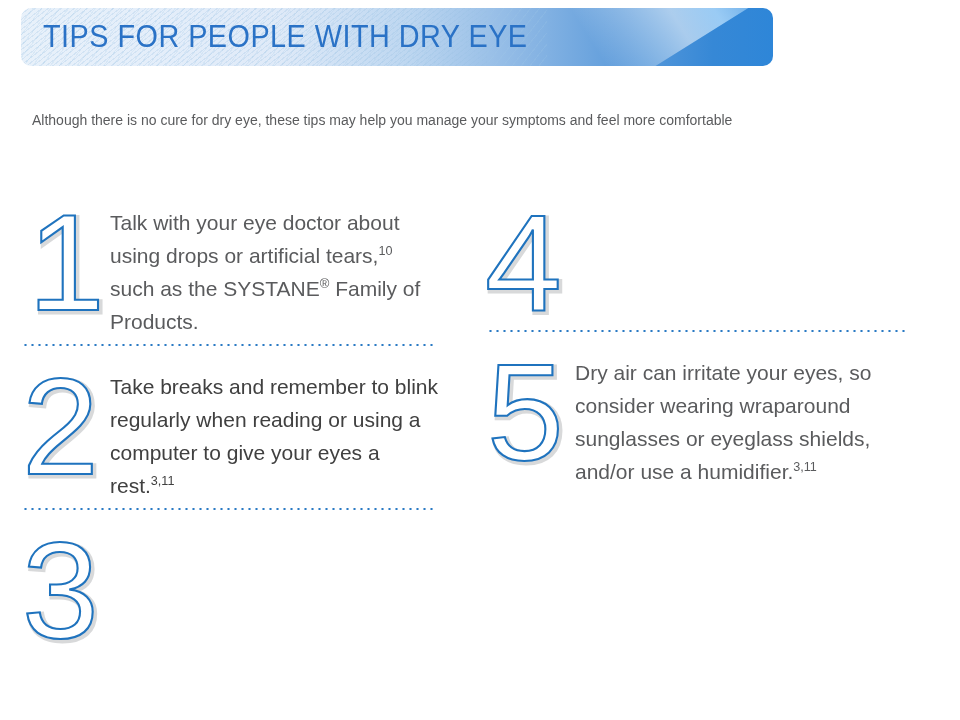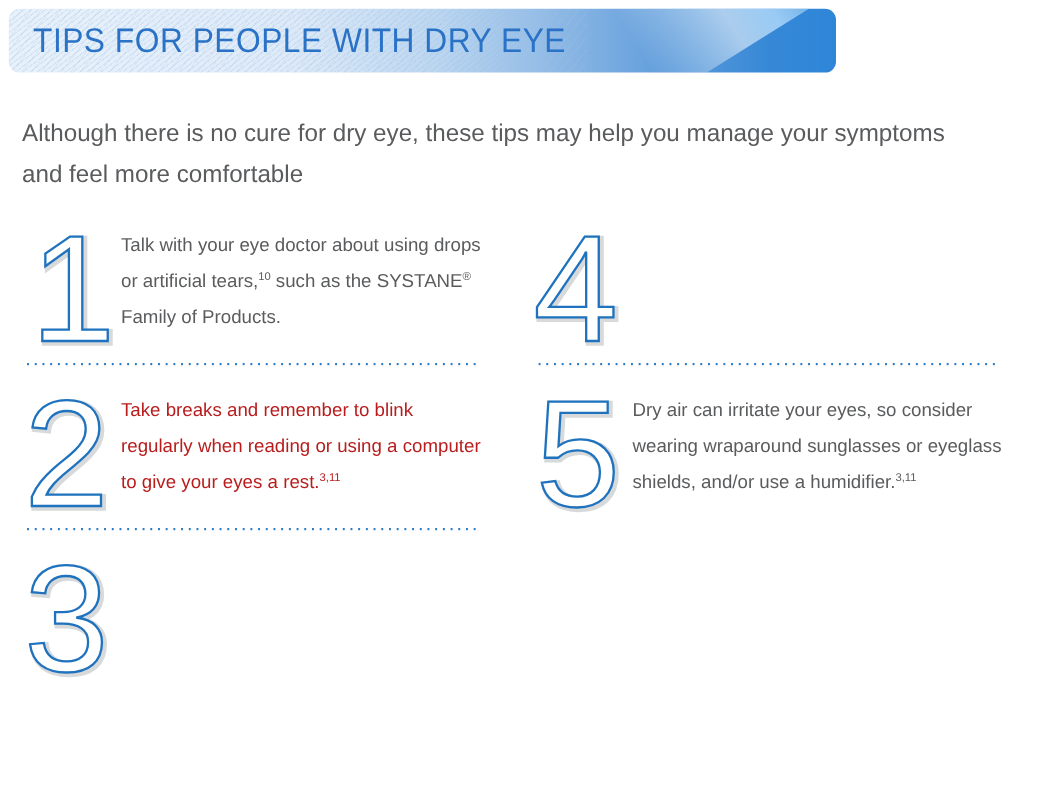--- a/index.html
+++ b/index.html
@@ -11,21 +11,21 @@
     width: 960px;
     height: 720px;
     overflow: hidden;
     font-family: "Liberation Sans", sans-serif;
     -webkit-font-smoothing: antialiased;
   }
 
   
   .header-band {
     position: absolute;
-    left: 8px;
+    left: 21px;
     top: 8px;
     width: 752px;
     height: 58px;
     border-radius: 10px;
     overflow: hidden;
     background: linear-gradient(to right,
         #e8f1fa 0%,
         #e4eefa 18%,
         #dfeaf8 34%,
         #bcd6f0 52%,
@@ -87,24 +87,24 @@
     color: #2a72c6;
     font-weight: 400;
     white-space: nowrap;
     transform: translateY(-50%) scaleX(0.93);
     transform-origin: left center;
   }
 
   
   .intro {
     position: absolute;
-    left: 20px;
+    left: 32px;
     top: 102px;
     width: 880px;
-    font-size: 22px;
+    font-size: 14px;
     line-height: 37px;
     color: #5a5b5d;
     font-weight: 400;
   }
 
   
   .col-left {
     position: absolute;
     left: 18px;
     top: 196px;
@@ -155,21 +155,21 @@
   .numeral-fillwhite {
     font-family: "Liberation Sans", sans-serif;
     font-size: 138px;
     font-weight: 400;
     fill: #ffffff;
     stroke: none;
   }
 
   .tip-text {
     flex: 1 1 auto;
-    font-size: 17px;
+    font-size: 21px;
     line-height: 33px;
     color: #5a5b5d;
     padding-top: 10px;
   }
   .tip-text sup {
     font-size: 0.60em;
     vertical-align: super;
     line-height: 0;
   }
   .tip-text .reg {
@@ -218,21 +218,21 @@
   <div class="sep sep-left"></div>
 
   <div class="tip">
     <div class="tip-num">
       <svg viewBox="0 0 92 132" aria-hidden="true">
         <text class="numeral-shadow" x="6" y="120">2</text>
         <text class="numeral-fillwhite" x="4" y="118">2</text>
         <text class="numeral-glyph" x="4" y="118" style="stroke: rgb(31, 115, 190);">2</text>
       </svg>
     </div>
-    <div class="tip-text" style="color: #b91c1c;">Take breaks and remember to blink regularly when reading or using a computer to give your eyes a rest.<sup>3,11</sup></div>
+    <div class="tip-text" style="color: #404040;">Take breaks and remember to blink regularly when reading or using a computer to give your eyes a rest.<sup>3,11</sup></div>
   </div>
 
   <div class="sep sep-left"></div>
 
   <div class="tip">
     <div class="tip-num">
       <svg viewBox="0 0 92 132" aria-hidden="true">
         <text class="numeral-shadow" x="6" y="120">3</text>
         <text class="numeral-fillwhite" x="4" y="118">3</text>
         <text class="numeral-glyph" x="4" y="118" style="stroke: rgb(31, 115, 190);">3</text>

